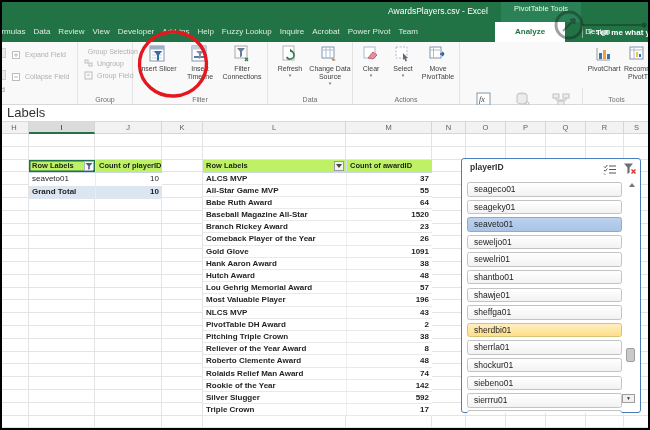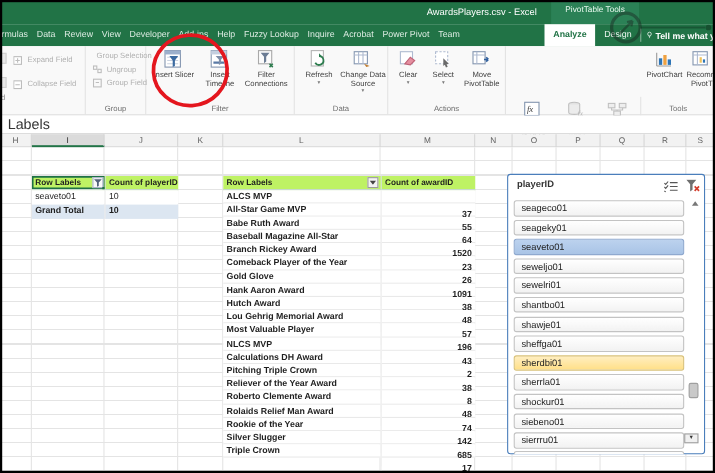--- a/index.html
+++ b/index.html
@@ -10,21 +10,21 @@
   .titlebar{left:0;top:0;width:650px;height:22px;background:#217346;}
   .ctx-bg{left:501px;top:0;width:80px;height:22px;background:#2b8156;}
   .title-text{left:388px;top:0;height:22px;line-height:22px;font-size:8.5px;color:#fff;white-space:nowrap;}
   .ctx-label{left:501px;top:1px;width:80px;height:15px;line-height:15px;text-align:center;font-size:7.5px;color:#eafbf0;white-space:nowrap;}
   
   .tabrow{left:0;top:22px;width:650px;height:20px;background:#217346;}
   .tabs-main{left:0;top:22px;height:20px;display:flex;}
   .tab{height:20px;line-height:20px;padding:0 4px;font-size:8px;color:#dcebe2;white-space:nowrap;}
   .tab.clipped{margin-left:-7px;}
   .tabs-ctx{left:495px;top:22px;height:20px;display:flex;}
-  .tabs-ctx .tab{color:#eef7f1;padding:0 8px;}
+  .tabs-ctx .tab{color:#eef7f1;padding:0 20px;}
   .tabs-ctx .tab.active{background:#fff;color:#217346;font-weight:bold;}
   .tab-divider{left:582px;top:26px;width:1px;height:12px;background:rgba(255,255,255,.45);}
   .tellme{left:588px;top:22px;height:20px;width:62px;display:flex;align-items:center;gap:3px;overflow:hidden;color:#fff;font-size:8px;font-weight:bold;white-space:nowrap;}
   
   .ribbon{left:0;top:42px;width:650px;height:63px;background:#f9f9f9;border-bottom:1px solid #d8d8d8;box-sizing:border-box;}
   .grp{position:absolute;top:42px;height:62px;border-right:1px solid #e3e3e3;box-sizing:border-box;}
   .grp-label{position:absolute;bottom:1px;left:0;width:100%;text-align:center;font-size:7px;color:#6e6e6e;white-space:nowrap;}
   .rbtn{position:absolute;top:3px;display:flex;flex-direction:column;align-items:center;font-size:7px;line-height:8px;color:#3f3f3f;text-align:center;}
   .rbtn .ic{margin-bottom:2px;}
   .rbtn.dis{color:#b0b0b0;}
@@ -43,31 +43,31 @@
   .gridh{left:0;top:134px;width:650px;height:295px;
          background:repeating-linear-gradient(to bottom,#ffffff 0,#ffffff 11.8px,#e4e4e4 11.8px,#e4e4e4 12.8px);z-index:0;}
   .gcol{position:absolute;top:134px;height:295px;width:1px;background:#e4e4e4;z-index:0;}
   
   .pvt{z-index:2;display:flex;font-size:8px;color:#1f1f1f;}
   .pcell{box-sizing:border-box;height:13px;line-height:12px;padding:0 3px;overflow:hidden;white-space:nowrap;}
   .phead{background:#bef264;font-weight:bold;font-size:7.5px;border-bottom:1px solid #c9d5e8;}
   .p1name{width:66px;position:relative;box-shadow:inset 0 0 0 1.5px #1e7145;}
   .p1val{width:67px;border-left:1px solid #d8e0ee;}
   .p1rowname{width:66px;background:#fff;}
-  .p1rowval{width:67px;background:#fff;border-left:1px solid #ececec;}
+  .p1rowval{width:67px;text-align:right;background:#fff;border-left:1px solid #ececec;}
   .gt .pcell{background:#dce6f1;font-weight:bold;}
   .handle{position:absolute;right:-1px;bottom:-1px;width:3px;height:3px;background:#1e7145;}
   .fbtn{position:absolute;right:1px;top:1px;width:10px;height:10px;background:#f8f8f8;border:1px solid #a9b4c6;box-sizing:border-box;display:flex;align-items:center;justify-content:center;}
   .ddbtn{position:absolute;right:2px;top:1px;width:10px;height:10px;background:#f3f3f3;border:1px solid #9b9b9b;box-sizing:border-box;display:flex;align-items:center;justify-content:center;}
   .p2name{width:143px;position:relative;}
   .p2val{width:86px;text-align:right;border-left:1px solid #d8e0ee;}
   .p2rows{left:203px;top:172.5px;width:229px;z-index:2;}
   .p2row{display:flex;height:12.19px;box-sizing:border-box;background:#fff;border-bottom:1px solid #e9e9e9;font-size:8px;font-weight:600;color:#1f1f1f;}
   .p2row .nm{width:143px;padding:0 3px;line-height:11.5px;overflow:hidden;white-space:nowrap;box-sizing:border-box;}
-  .p2row .vl{width:86px;padding:16px 3px;line-height:11.5px;text-align:right;border-left:1px solid #efefef;box-sizing:border-box;}
+  .p2row .vl{width:86px;padding:0 3px;line-height:11.5px;text-align:right;border-left:1px solid #efefef;box-sizing:border-box;}
   
   .slicer{left:461px;top:158px;width:180px;height:255px;background:#fff;border:1.6px solid #4a7ebb;border-radius:3px;box-sizing:border-box;z-index:3;}
   .sl-title{position:absolute;left:8px;top:3px;font-size:8.5px;font-weight:600;color:#333;}
   .sl-items{position:absolute;left:5px;top:23px;width:156px;}
   .sl-item{width:155px;height:14.5px;box-sizing:border-box;border:1px solid #c3c3c3;border-radius:2.5px;margin-bottom:3.1px;
            background:linear-gradient(#ffffff,#f2f2f2);font-size:8.5px;line-height:13px;padding-left:6px;color:#222;overflow:hidden;white-space:nowrap;}
   .sl-item.selected{background:linear-gradient(#bcd2ee,#a9c4e6);border-color:#8fa9cf;}
   .sl-item.hover{background:linear-gradient(#ffeec1,#ffe088);border-color:#d9c27a;}
   .sl-partial{position:absolute;left:5px;top:251px;width:155px;height:3px;border:1px solid #c3c3c3;border-bottom:none;border-radius:2.5px 2.5px 0 0;background:#fdfdfd;box-sizing:border-box;}
   .sl-up{position:absolute;left:167px;top:24px;width:0;height:0;border-left:3px solid transparent;border-right:3px solid transparent;border-bottom:4px solid #777;}
@@ -428,21 +428,21 @@
         <span class="nm">Most Valuable Player</span>
         <span class="vl">196</span>
       </div>
 
       <div class="p2row">
         <span class="nm">NLCS MVP</span>
         <span class="vl">43</span>
       </div>
 
       <div class="p2row">
-        <span class="nm">Calculations DH Award</span>
+        <span class="nm">PivotTable DH Award</span>
         <span class="vl">2</span>
       </div>
 
       <div class="p2row">
         <span class="nm">Pitching Triple Crown</span>
         <span class="vl">38</span>
       </div>
 
       <div class="p2row">
         <span class="nm">Reliever of the Year Award</span>
@@ -459,21 +459,21 @@
         <span class="vl">74</span>
       </div>
 
       <div class="p2row">
         <span class="nm">Rookie of the Year</span>
         <span class="vl">142</span>
       </div>
 
       <div class="p2row">
         <span class="nm">Silver Slugger</span>
-        <span class="vl">685</span>
+        <span class="vl">592</span>
       </div>
 
       <div class="p2row">
         <span class="nm">Triple Crown</span>
         <span class="vl">17</span>
       </div>
     </div>
 
   <div class="abs slicer">
     <div class="sl-title">playerID</div>

